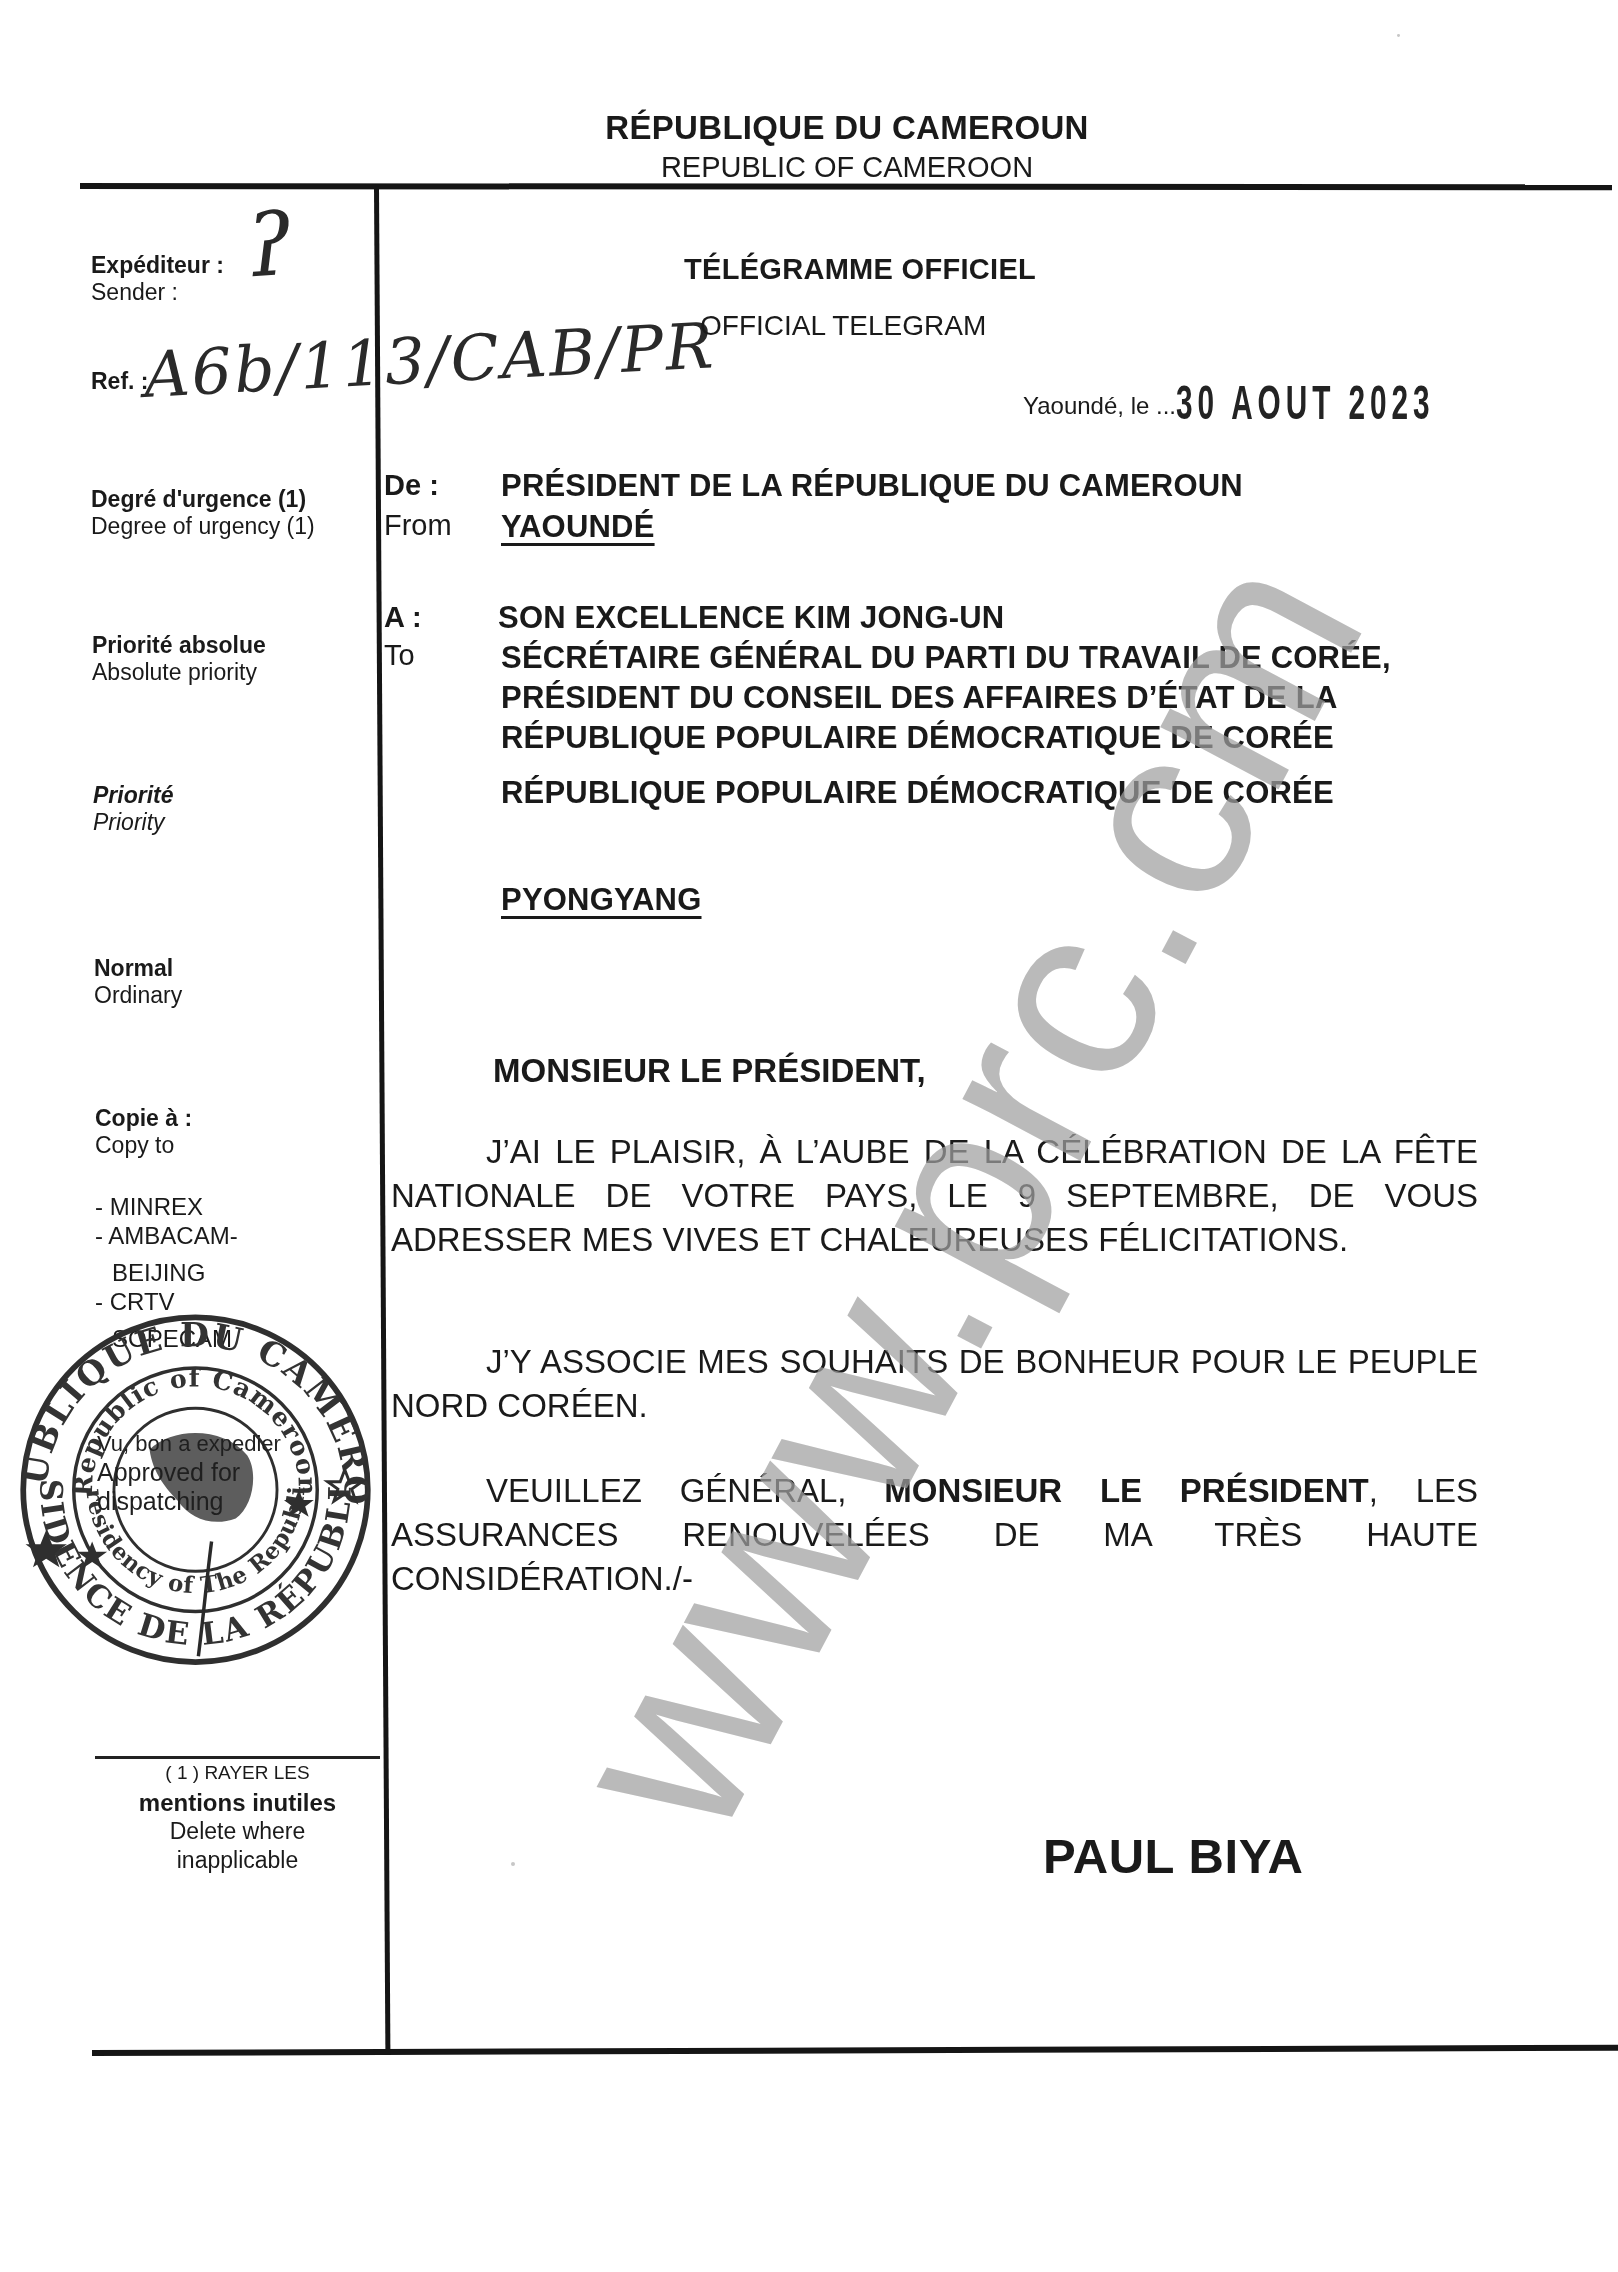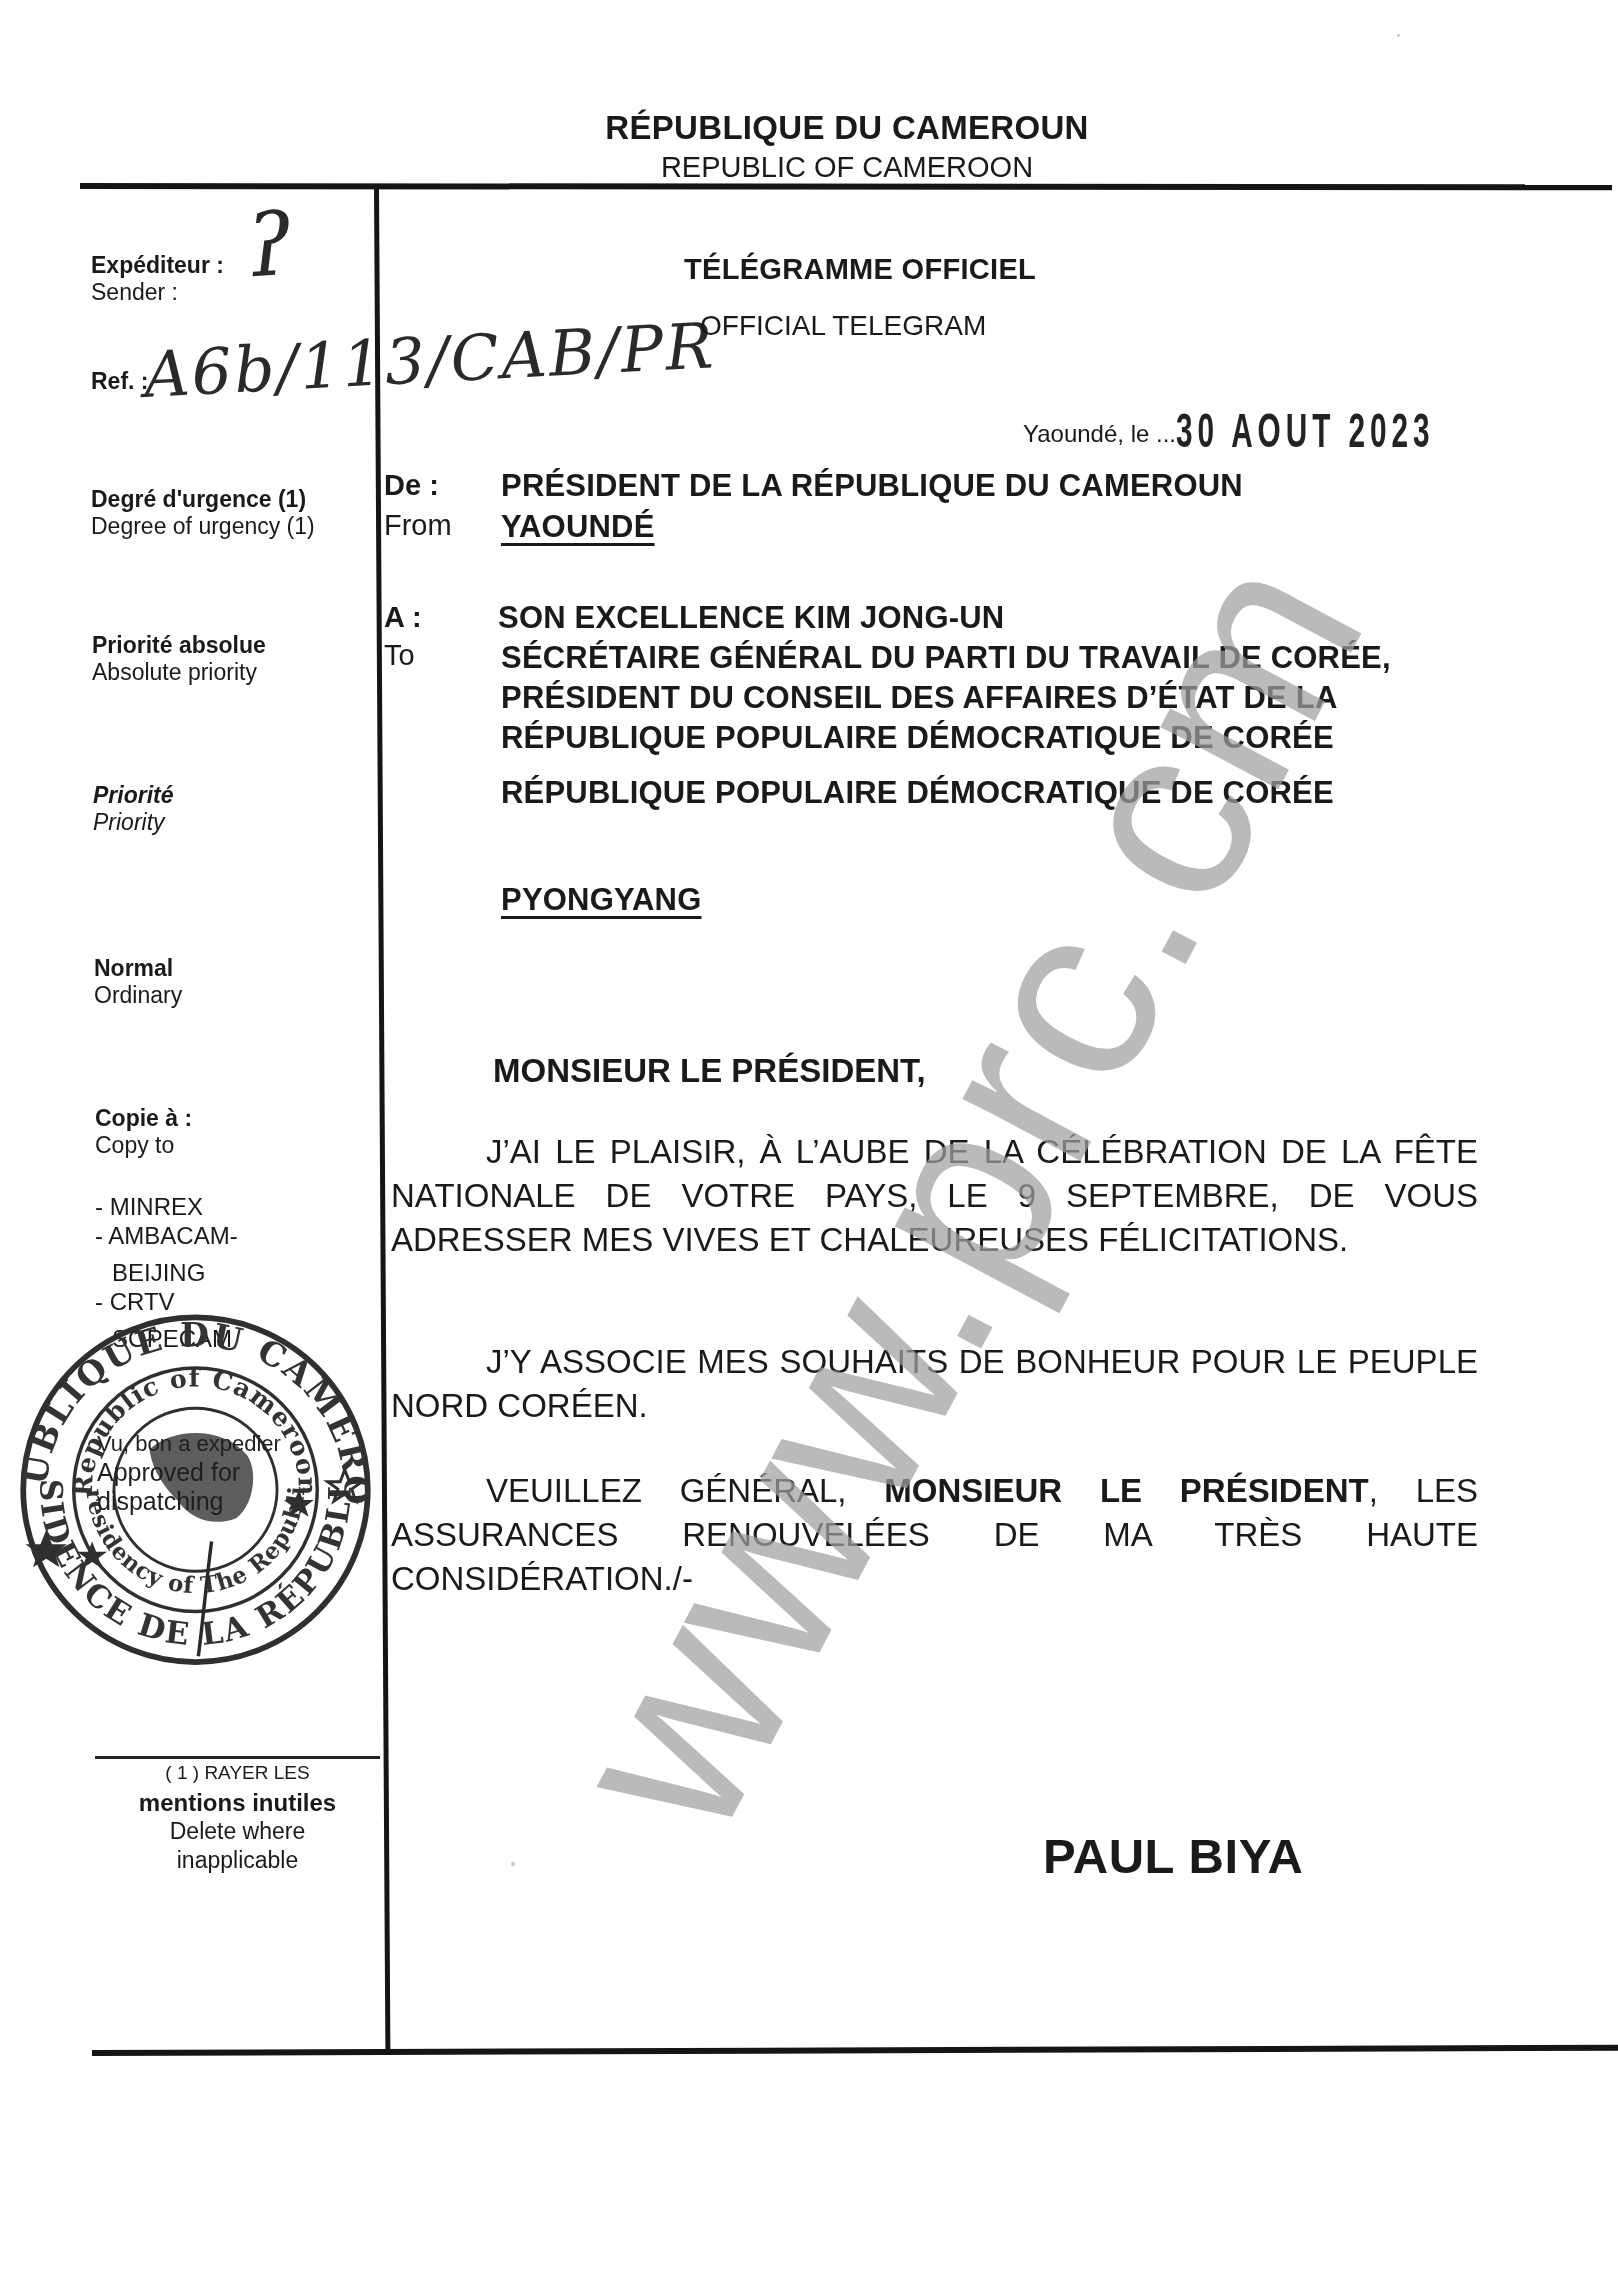--- a/index.html
+++ b/index.html
@@ -77,21 +77,21 @@
 
     
     .title-fr {
       left: 684px; top: 253px; font-weight: bold; font-size: 29px; letter-spacing: 0.3px;
     }
     .title-en {
       left: 700px; top: 286px; font-size: 28px; margin-top: 24px;
     }
 
     
-    .date-line { left: 1023px; top: 403px; font-size: 24px; white-space: nowrap; text-align: center; }
+    .date-line { left: 1023px; top: 375px; font-size: 24px; white-space: nowrap; text-align: center; }
     .date-stamp {
       display: inline-block; font-family: "Liberation Sans Narrow", "Liberation Sans", sans-serif;
       font-weight: bold; font-size: 48px; transform: scaleX(0.62); transform-origin: left bottom;
       letter-spacing: 8px; color: #232323; vertical-align: -4.6px;
     }
 
     
     .addr-key { font-size: 29px; }
     .addr-key.b { font-weight: bold; }
     .addr-val { font-weight: bold; font-size: 31px; white-space: nowrap; letter-spacing: 0.2px; }

